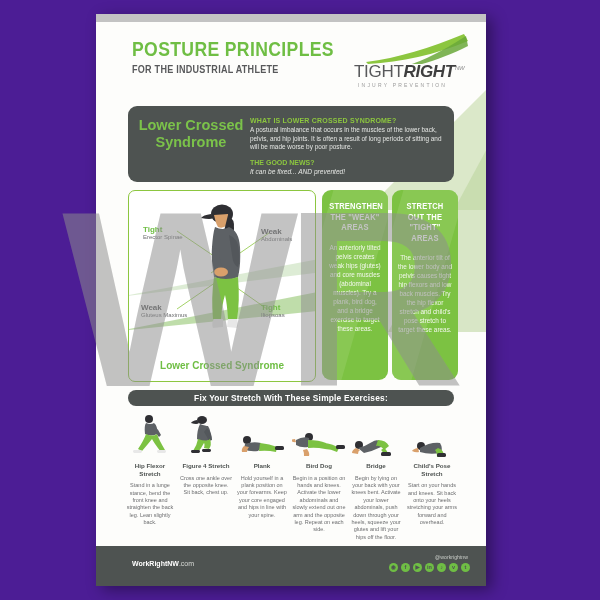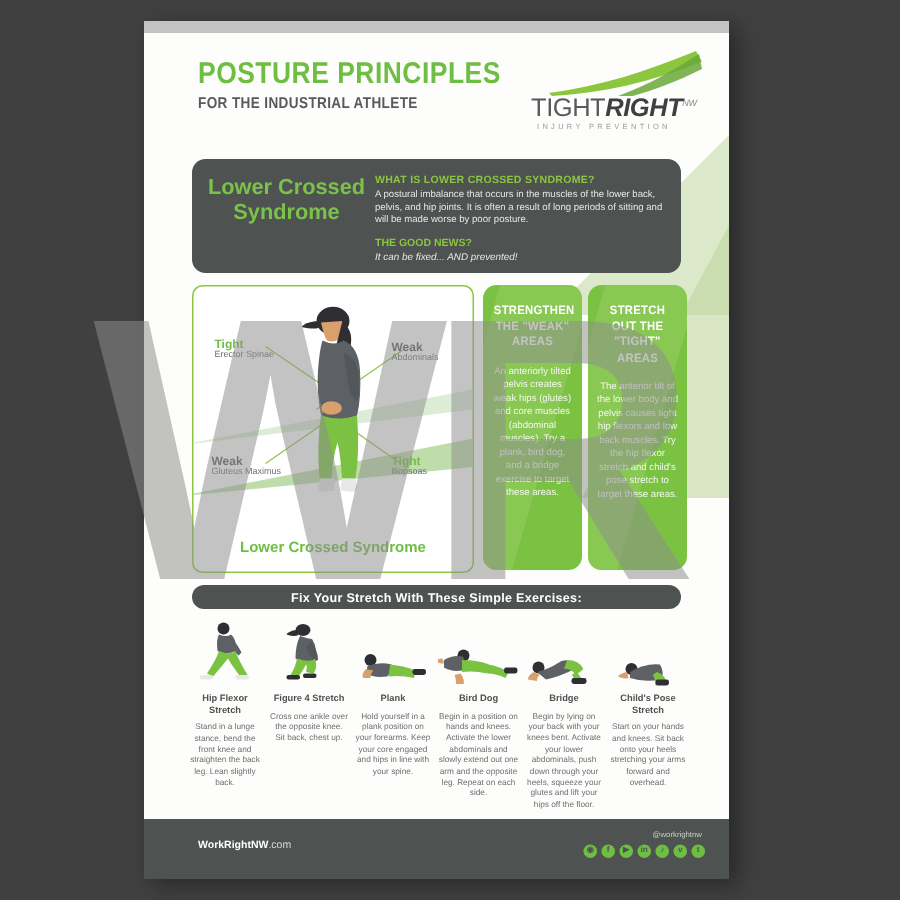--- a/index.html
+++ b/index.html
@@ -1,18 +1,18 @@
 <!DOCTYPE html>
 <html><head>
 <meta charset="utf-8">
 <style>
   html,body{margin:0;padding:0;background:#ffffff;}
   body{width:600px;height:600px;overflow:hidden;font-family:"Liberation Sans",sans-serif;}
 
-  #stage{position:relative;width:600px;height:600px;background:#404040;}
+  #stage{position:relative;width:600px;height:600px;background:#4c1d95;}
 
   
   #poster{
     position:absolute;left:96px;top:14px;width:390px;height:572px;
     background:#fdfdfb;overflow:hidden;
     box-shadow:6px 4px 14px rgba(0,0,0,.38);
   }
   
   .sheet-top{position:absolute;left:0;top:0;width:100%;height:8px;background:#b9b9b9;opacity:.85;}
 

